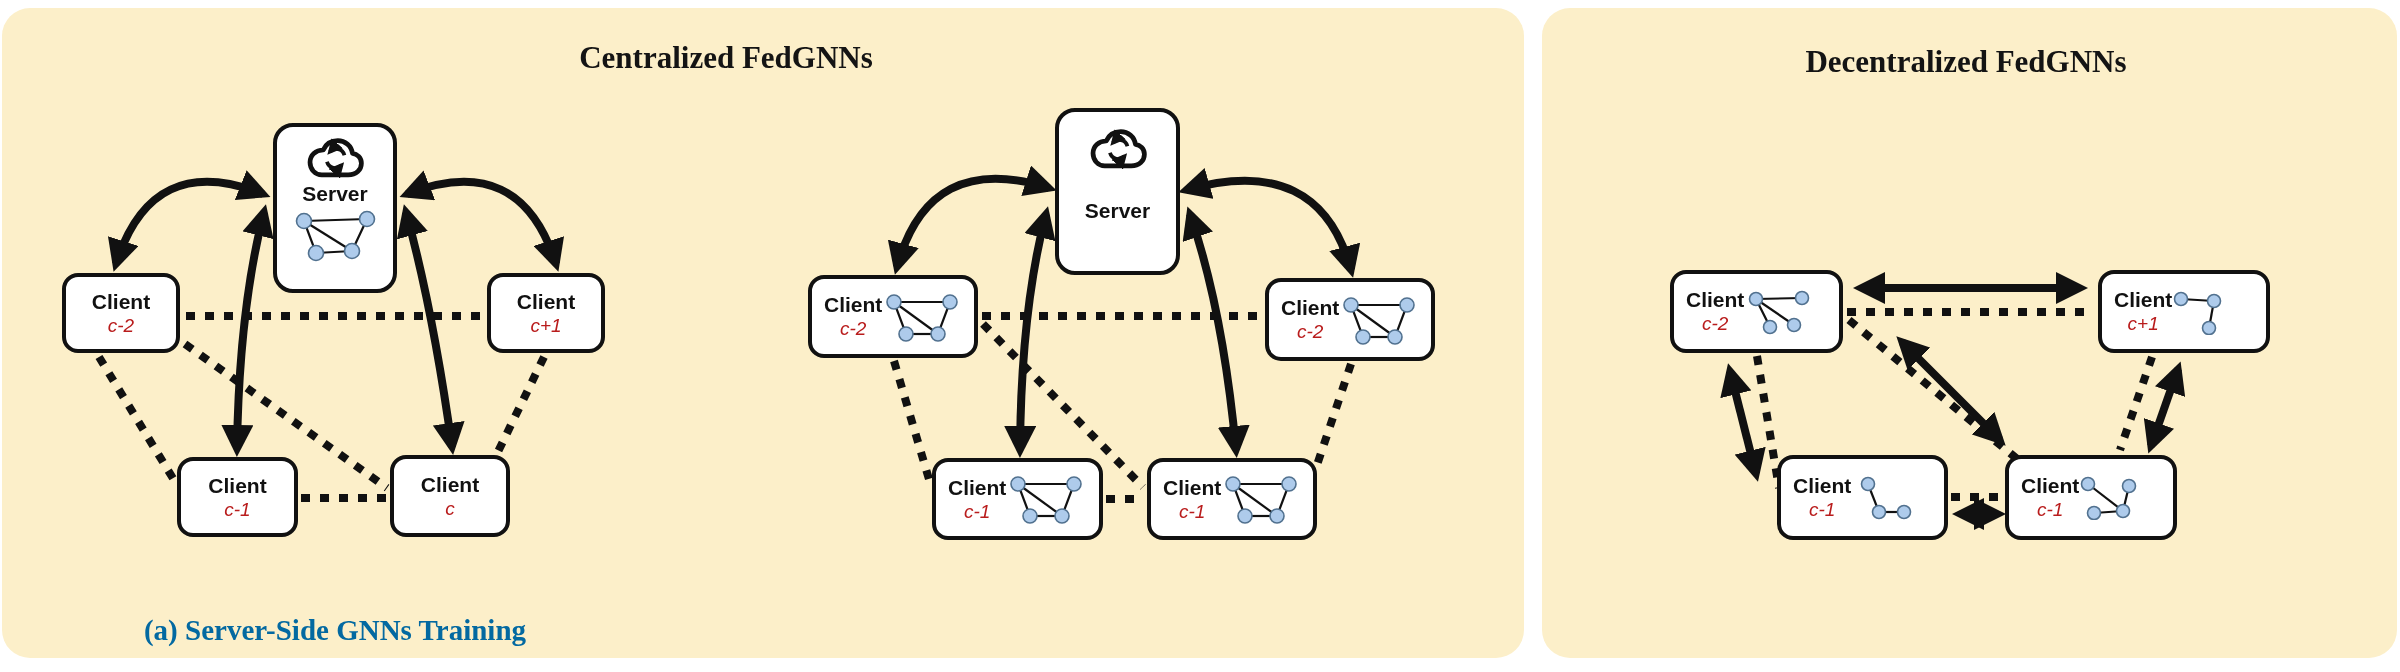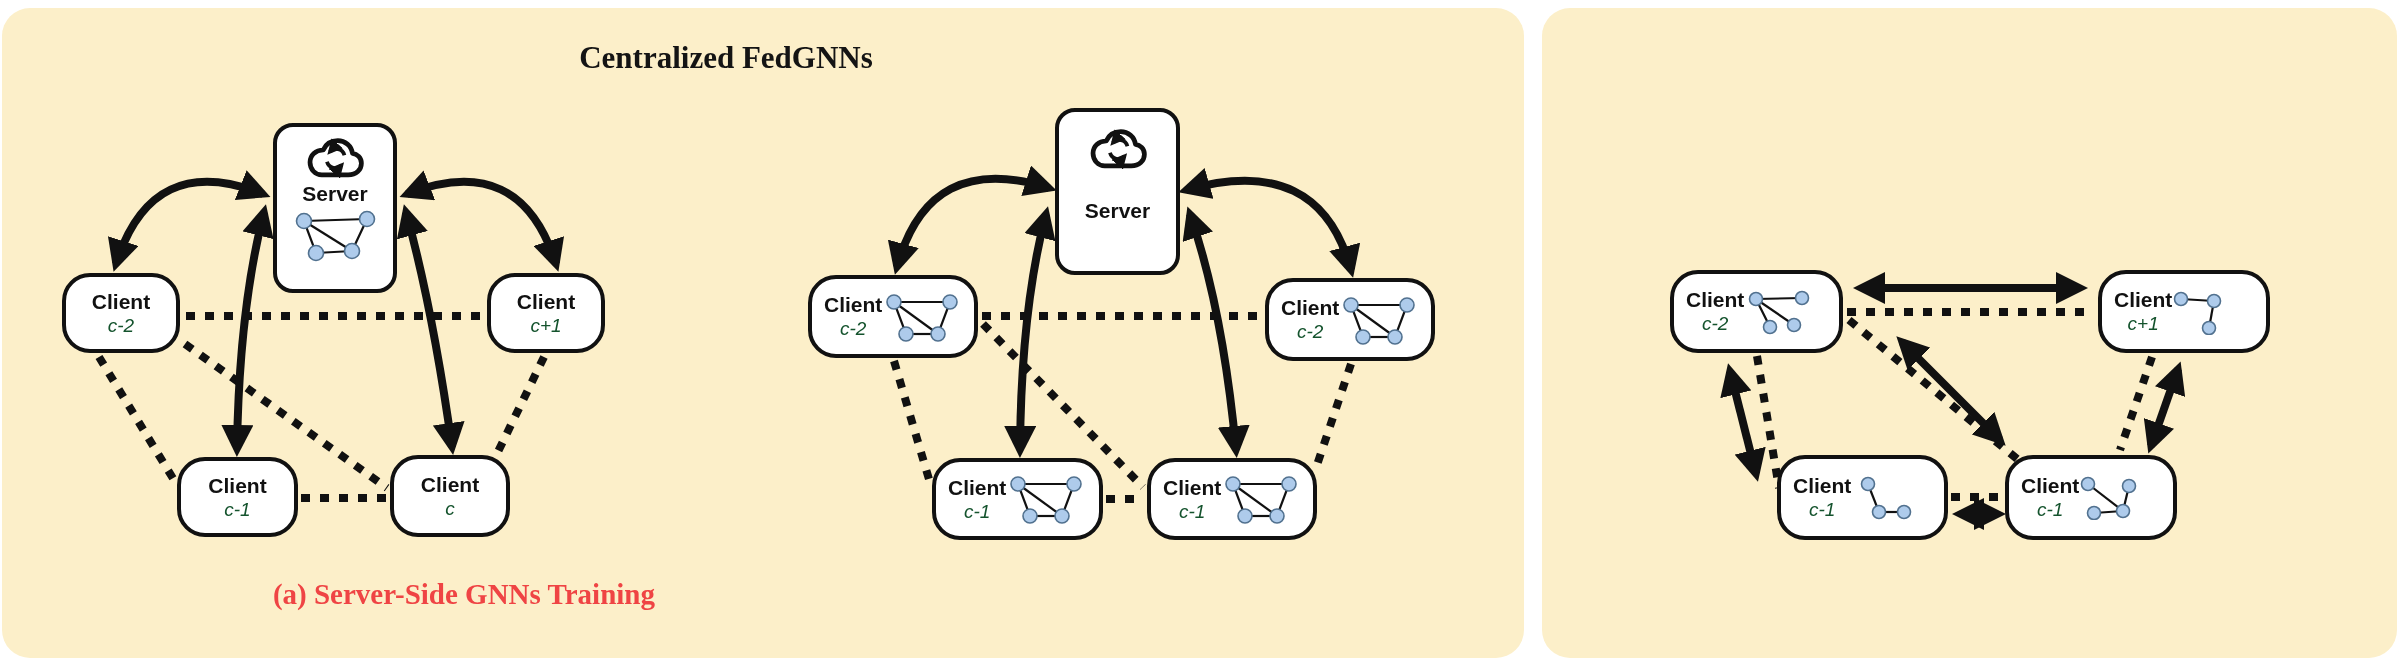--- a/index.html
+++ b/index.html
@@ -5,35 +5,35 @@
   html,body{margin:0;padding:0;background:#ffffff;}
   #stage{position:relative;width:2400px;height:672px;background:#ffffff;overflow:hidden;
          font-family:"Liberation Sans", sans-serif;text-decoration:underline;}
   .panel{position:absolute;background:#FCEFC9;border-radius:28px;}
   #panel-left{left:2px;top:8px;width:1522px;height:650px;}
   #panel-right{left:1542px;top:8px;width:855px;height:650px;}
   .panel-title{position:absolute;width:600px;text-align:center;
      font-family:"Liberation Serif", serif;font-weight:bold;font-size:31px;color:#141414;}
   #title-left{left:426px;top:40px;}
   #title-right{left:1666px;top:44px;}
-  .caption{position:absolute;width:640px;text-align:right;
-     font-family:"Liberation Serif", serif;font-weight:bold;font-size:29px;color:#ef4444;}
+  .caption{position:absolute;width:640px;text-align:center;
+     font-family:"Liberation Serif", serif;font-weight:bold;font-size:29px;color:#0369a1;margin-top:36px;}
   #cap-a{left:15px;top:578px;}
   #cap-b{left:797px;top:578px;}
   #cap-c{left:1643px;top:578px;}
   svg.lines{position:absolute;left:0;top:0;width:2400px;height:672px;z-index:1;}
   .box{position:absolute;background:#ffffff;border:4px solid #111;z-index:2;
        box-sizing:border-box;display:flex;}
-  .clientbox{border-radius:28px;}
+  .clientbox{border-radius:16px;}
   .serverbox{border-radius:20px;flex-direction:column;align-items:center;}
   .centered{flex-direction:column;align-items:center;justify-content:center;}
   .rowbox{flex-direction:row;align-items:center;justify-content:flex-start;padding-left:12px;}
   .labelcol{display:flex;flex-direction:column;align-items:center;justify-content:center;}
   .box-label{font-weight:bold;font-size:21px;color:#111;line-height:25px;}
-  .box-id{font-style:italic;font-size:19px;color:#14532d;line-height:24px;}
+  .box-id{font-style:italic;font-size:19px;color:#b91c1c;line-height:24px;}
   .graph-svg{display:block;}
   
   #a-server{left:273px;top:123px;width:124px;height:170px;}
   #a-c2{left:62px;top:273px;width:118px;height:80px;}
   #a-cp1{left:487px;top:273px;width:118px;height:80px;}
   #a-c1{left:177px;top:457px;width:121px;height:80px;}
   #a-c{left:390px;top:455px;width:120px;height:82px;}
   #b-server{left:1055px;top:108px;width:125px;height:167px;}
   #b-c2l{left:808px;top:275px;width:170px;height:83px;}
   #b-c2r{left:1265px;top:278px;width:170px;height:83px;}
@@ -48,20 +48,21 @@
 </style>
 </head>
 <body>
 
 <div id="stage">
 
   <div class="panel" id="panel-left"></div>
   <div class="panel" id="panel-right"></div>
 
   <div class="panel-title" id="title-left">Centralized FedGNNs</div>
+  <div class="panel-title" id="title-right">Decentralized FedGNNs</div>
 
   <svg class="lines" viewBox="0 0 2400 672" xmlns="http://www.w3.org/2000/svg">
     <defs>
       <marker id="ah" viewBox="0 0 10 10" refX="7.5" refY="5" markerWidth="4" markerHeight="4" orient="auto-start-reverse">
           <path d="M0,0 L10,5 L0,10 z" fill="#111"></path>
         </marker>
     </defs>
 
     <g stroke="#111" stroke-width="8" stroke-dasharray="9 10" fill="none">
       <path d="M 186,316 L 483,316"></path>

